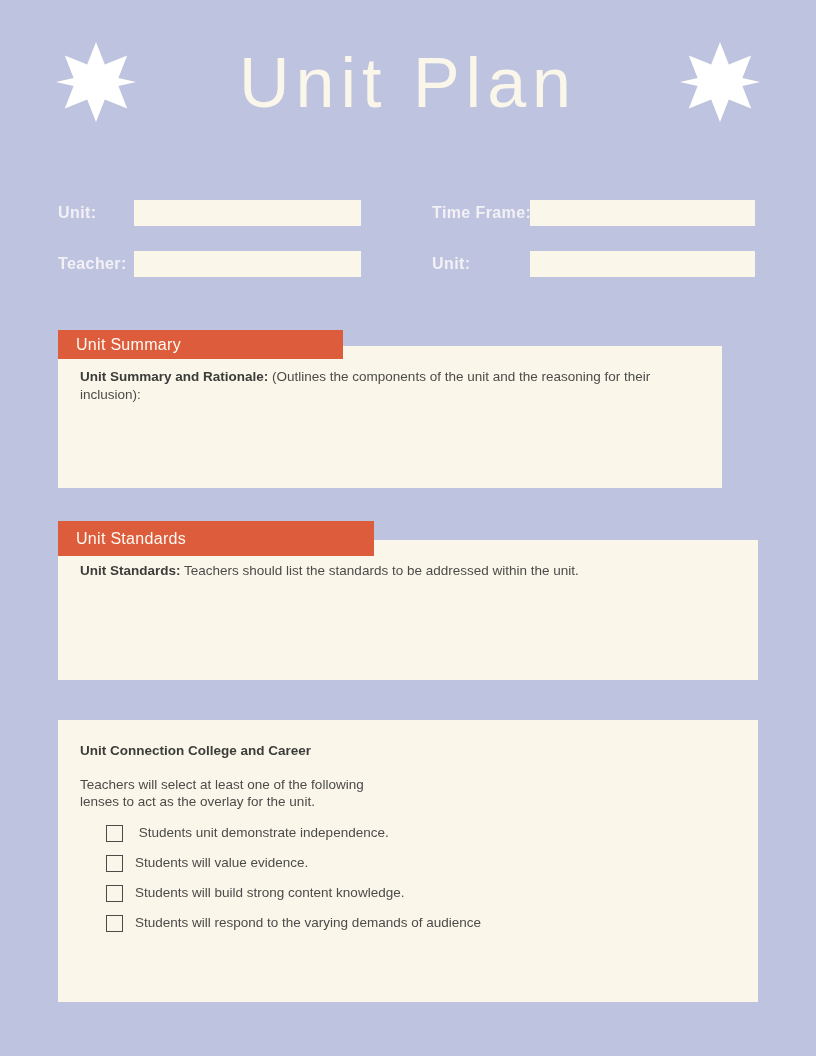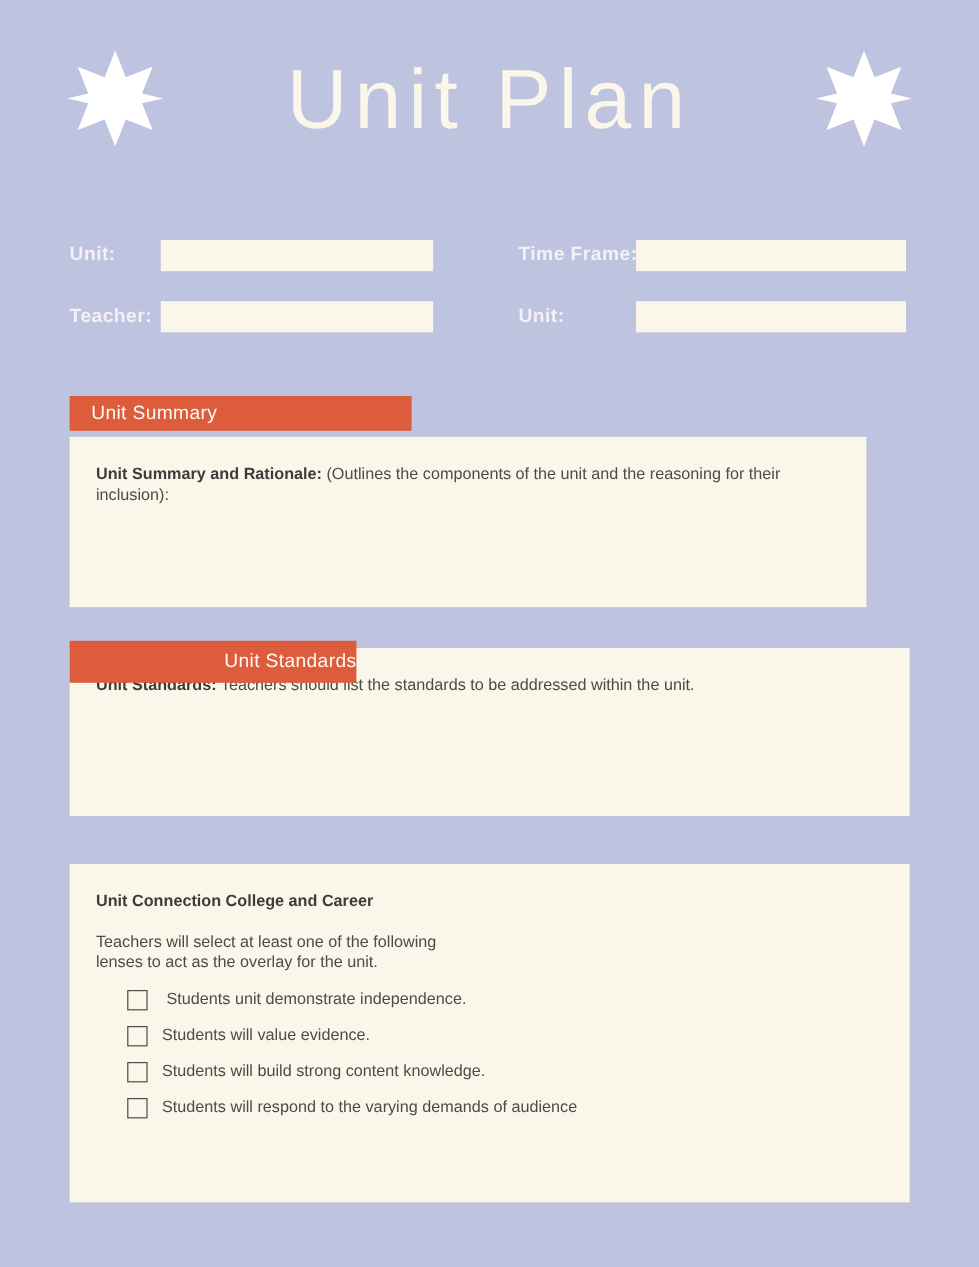--- a/index.html
+++ b/index.html
@@ -102,26 +102,26 @@
   }
   .card-body {
     padding: 22px 24px 0 22px;
     color: #4b4b49;
     font-size: 13.5px;
     line-height: 1.3;
   }
   .card-body b { color: #3c3c3a; }
 
   
-  .sec-summary      { left: 58px; top: 364px; width: 664px; height: 142px; }
+  .sec-summary      { left: 58px; top: 346px; width: 664px; height: 142px; }
   .sec-summary-tab  { left: 58px; top: 330px; width: 285px; height: 29px; }
 
   
   .sec-standards     { left: 58px; top: 540px; width: 700px; height: 140px; }
-  .sec-standards-tab { left: 58px; top: 534px; width: 239px; height: 35px; justify-content: flex-end; }
+  .sec-standards-tab { left: 58px; top: 521px; width: 316px; height: 35px; }
 
   
   .sec-connection { left: 58px; top: 720px; width: 700px; height: 282px; }
   .conn-heading {
     font-size: 13.5px;
     font-weight: bold;
     color: #3c3c3a;
     line-height: 1.3;
     margin: 0 0 16px 0;
   }

